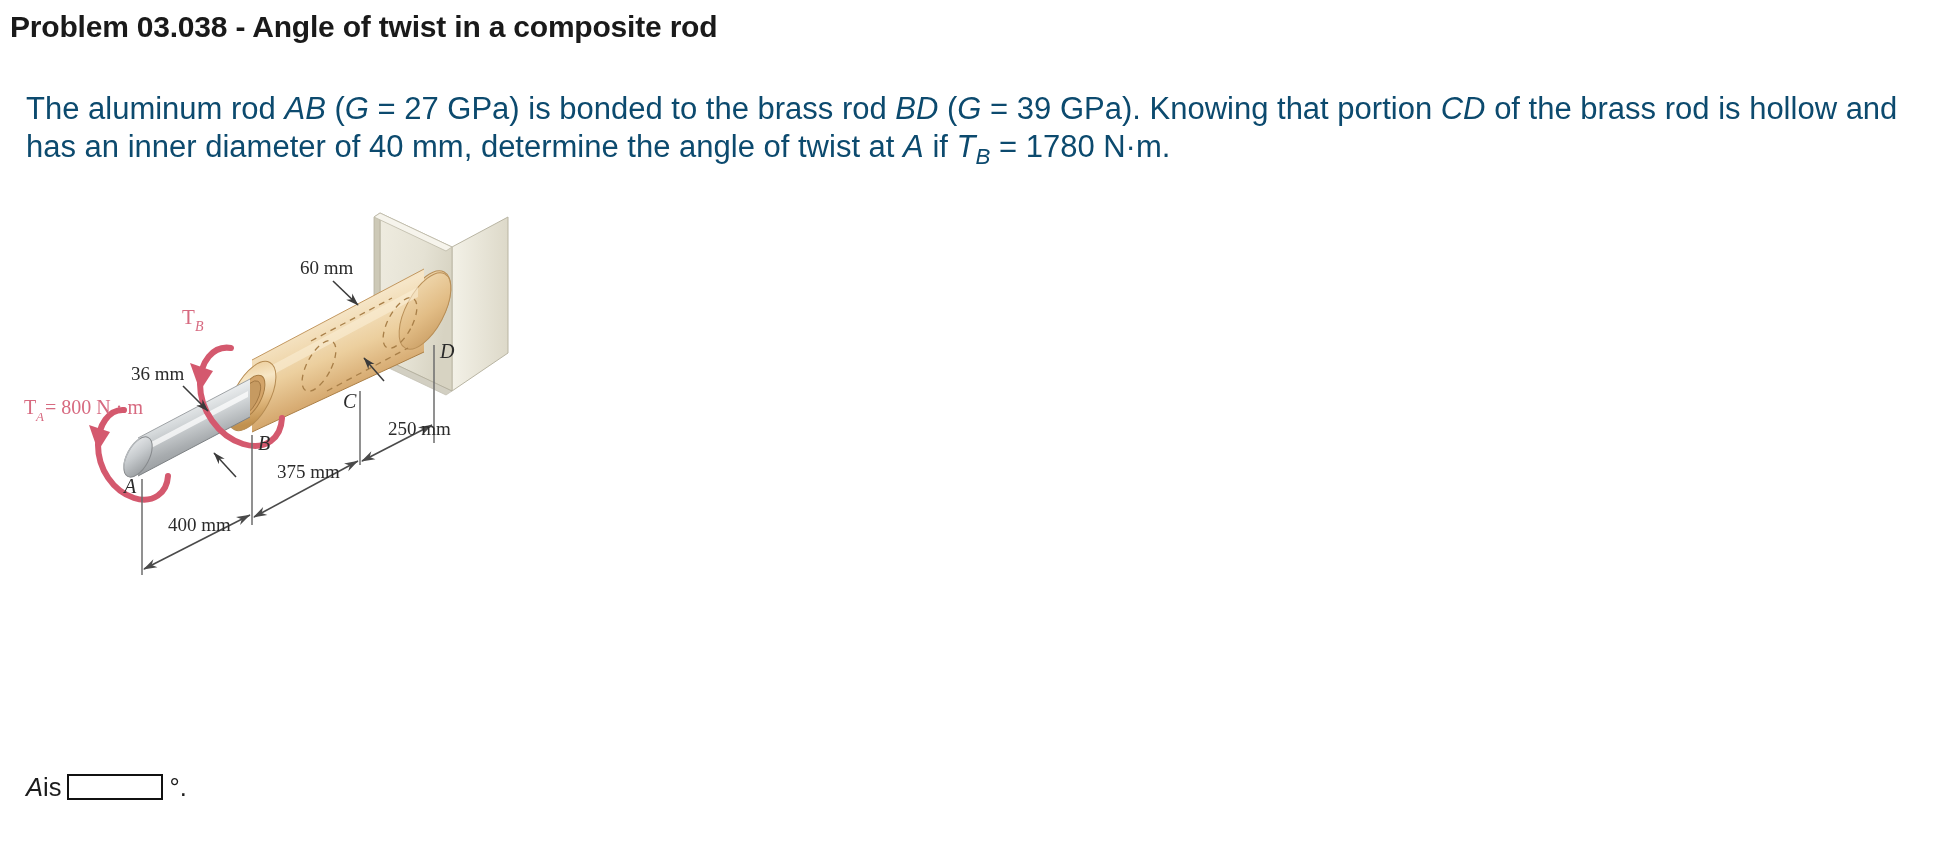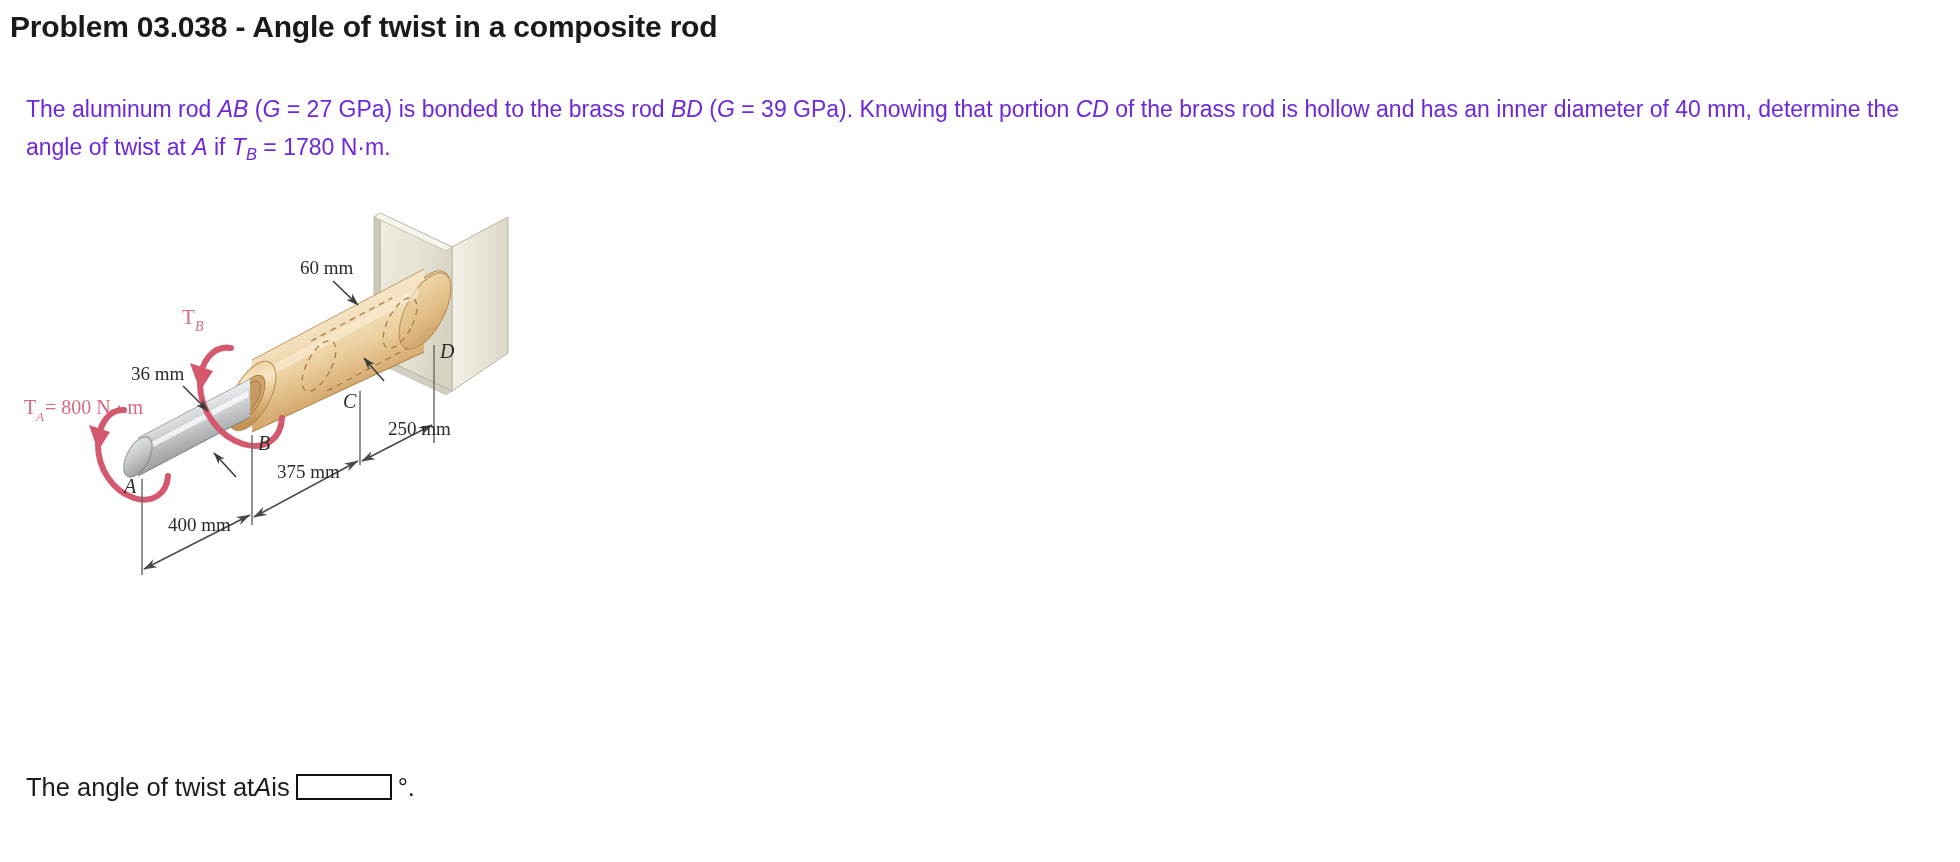--- a/index.html
+++ b/index.html
@@ -32,23 +32,23 @@
     color: #1a1a1a;
     white-space: nowrap;
   }
 
   
   .statement {
     position: absolute;
     left: 26px;
     top: 90px;
     width: 1900px;
-    font-size: 23px;
+    font-size: 31px;
     line-height: 38px;
-    color: #6d28d9;
+    color: #0c4a6e;
   }
   .statement i { font-style: italic; }
   .sub {
     font-size: 0.72em;
     vertical-align: -0.32em;
     font-style: italic;
     letter-spacing: 0;
   }
   .nowrap { white-space: nowrap; }
 
@@ -277,20 +277,19 @@
         <text x="277" y="283" font-family="'Liberation Serif', serif" font-size="19" fill="#2b2b2b">375 mm</text>
       </g>
       <g>
         <line x1="362" y1="266" x2="432" y2="230" stroke="#4a4a4a" stroke-width="1.6" marker-start="url(#arrowStartDim)" marker-end="url(#arrowEndDim)"></line>
         <text x="388" y="240" font-family="'Liberation Serif', serif" font-size="19" fill="#2b2b2b">250 mm</text>
       </g>
     </svg>
   </div>
 
   <div class="answer-line">
-    <span>The angle of twist at </span>
       <i>A</i>
       <span> is</span>
     <input class="answer-input" type="text" value="" style="">
     <span class="deg-suffix">°.</span>
   </div>
 
 </div>
 
 </body></html>

